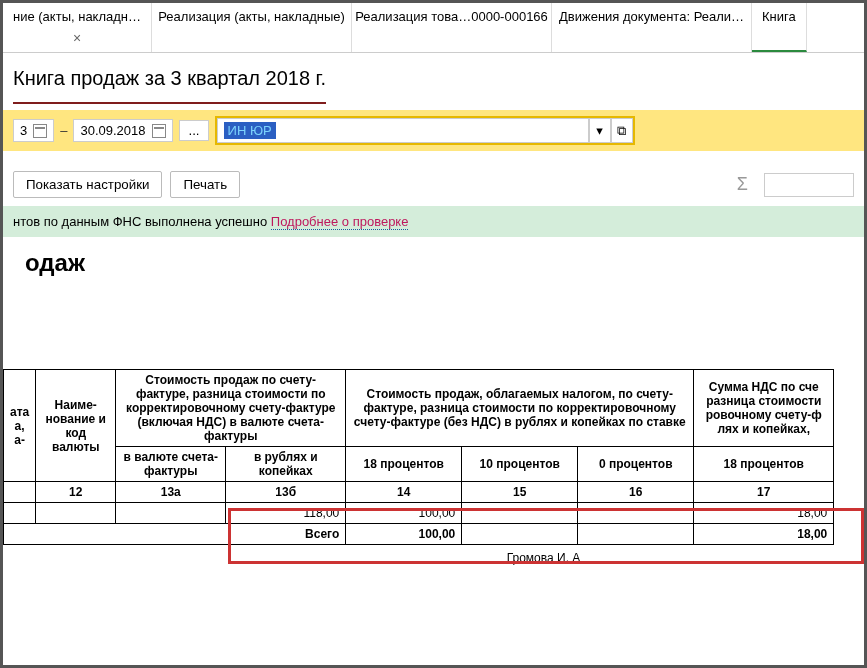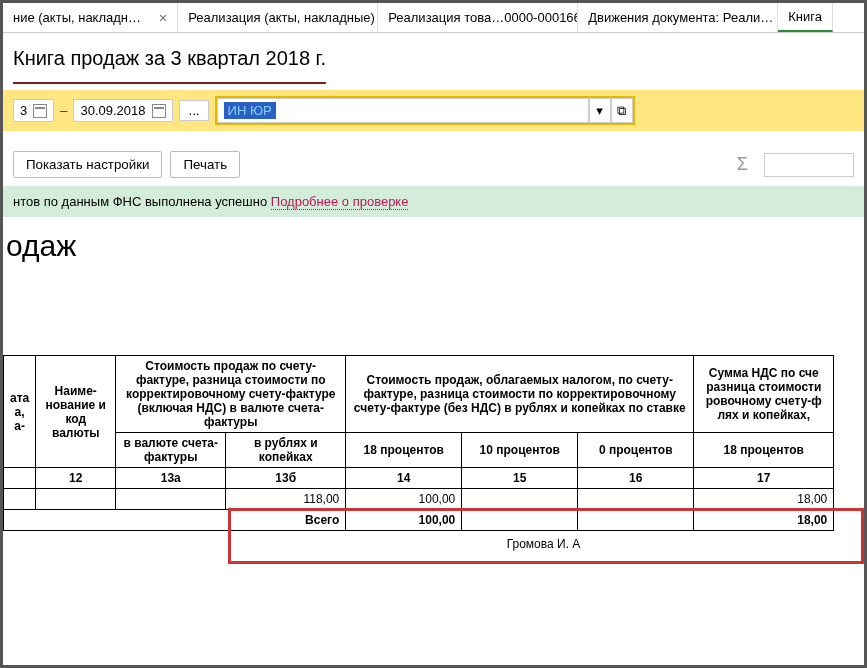--- a/index.html
+++ b/index.html
@@ -18,25 +18,26 @@
     .tabs {
       display: flex;
       background: #fff;
       border-bottom: 1px solid #ccc;
     }
     .tab {
       padding: 6px 10px;
       border-right: 1px solid #ddd;
       display: flex;
       align-items: center;
-      gap: 18px;
+      gap: 6px;
       cursor: pointer;
       max-width: 200px;
       white-space: nowrap;
       overflow: hidden;
+      flex-direction: column;
     }
     .tab.active {
       border-bottom: 2px solid #2b8a3e;
     }
     .tab-close {
       font-size: 14px;
       color: #666;
       cursor: pointer;
     }
     
@@ -153,23 +154,23 @@
       font-size: 13px;
     }
     .info-bar a {
       color: #be185d;
       border-bottom: 1px dotted #1a5c9e;
       text-decoration: none;
     }
     
     
     .section-header {
-      font-size: 30px;
-      font-weight: normal;
-      padding: 12px 3px;
+      font-size: 24px;
+      font-weight: bold;
+      padding: 12px 22px;
     }
     
     
     .table-area {
       margin-top: 80px;
       overflow: hidden;
     }
     table {
       border-collapse: collapse;
       font-size: 12px;

